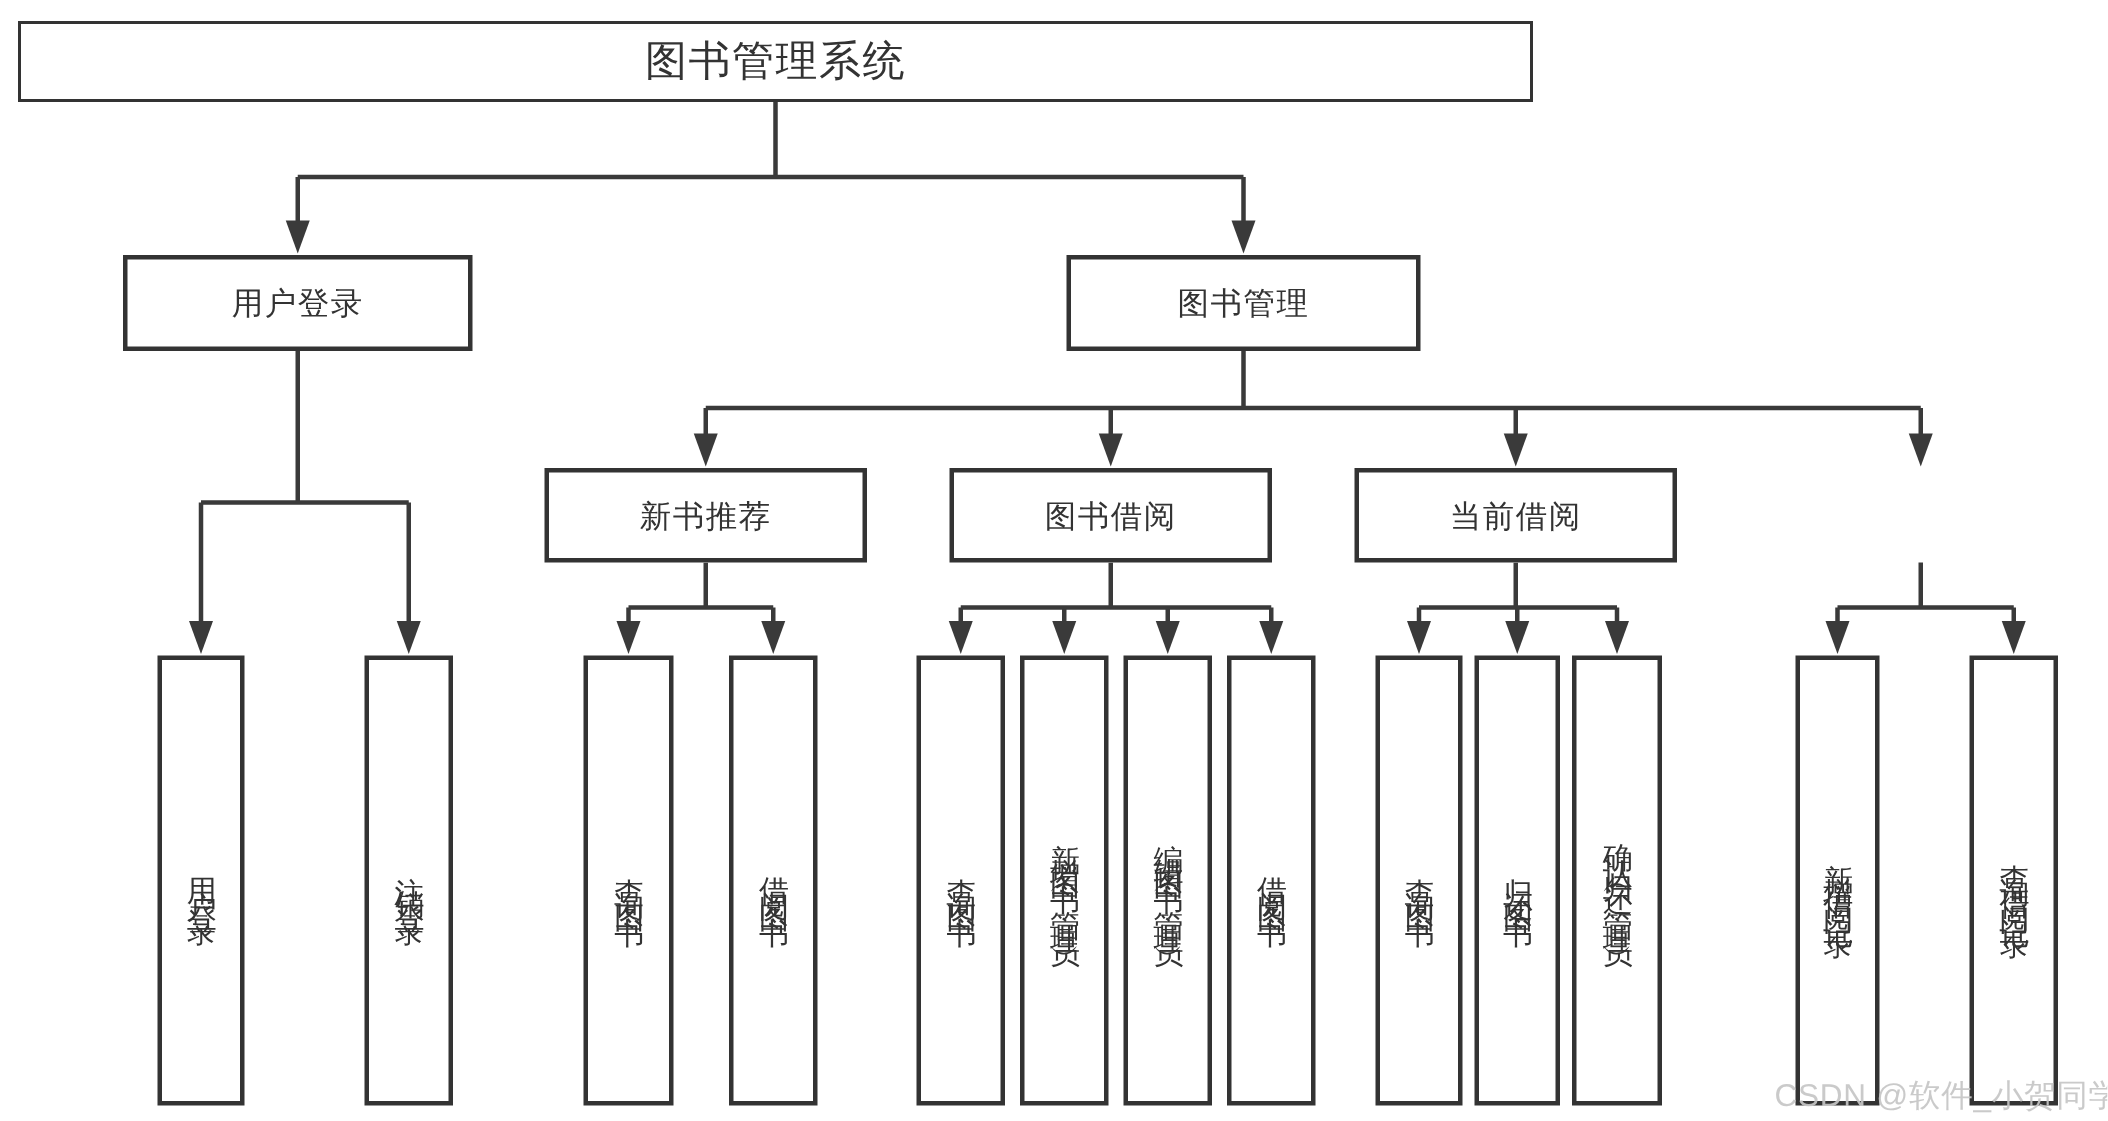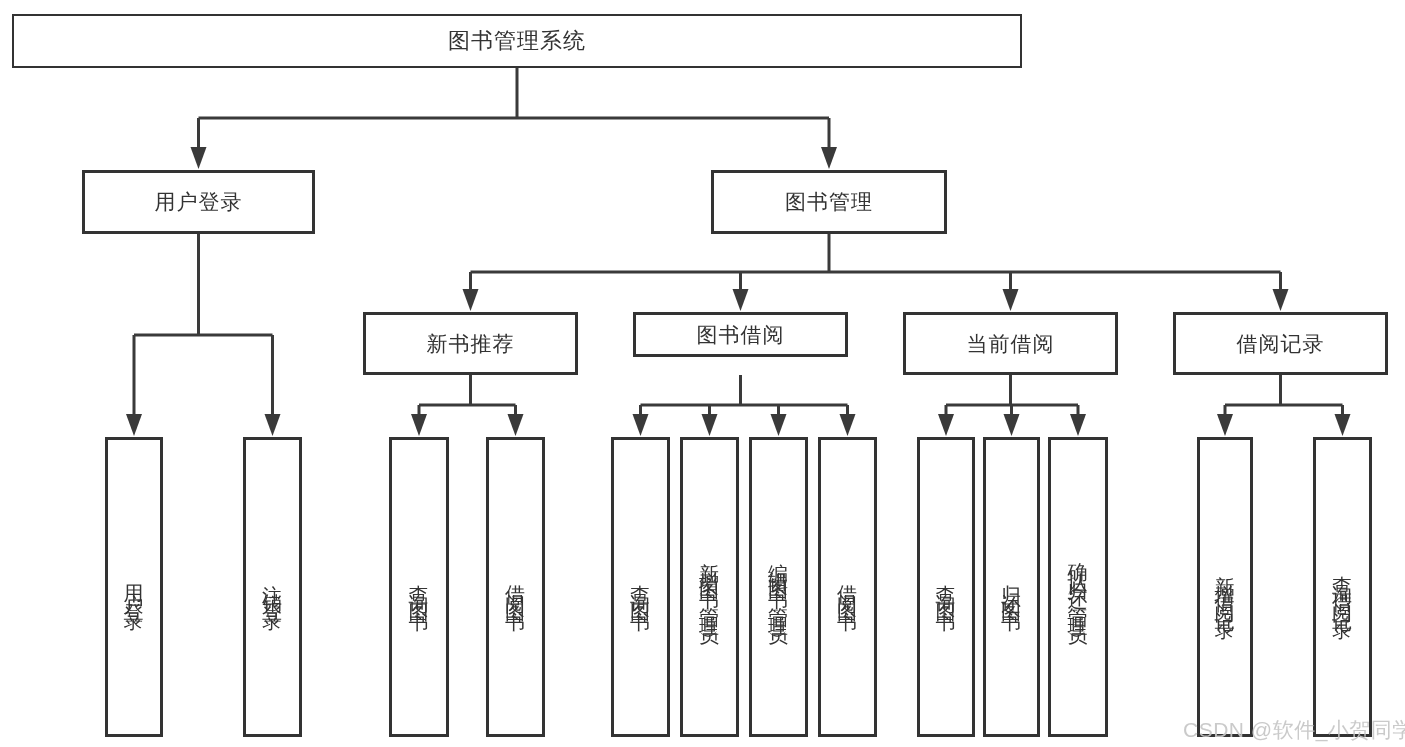--- a/index.html
+++ b/index.html
@@ -15,21 +15,21 @@
     position:absolute;
     box-sizing:border-box;
     background:#ffffff;
     border:3px solid #333333;
     color:#333333;
     display:flex;
     align-items:center;
     justify-content:center;
     text-align:center;
   }
-  .node.root{border-width:2px;font-size:22px;letter-spacing:1px;}
+  .node.root{border-width:2px;font-size:28px;letter-spacing:1px;}
   .node.branch{font-size:21px;letter-spacing:1px;}
   .node.leaf{
     font-size:20px;
     writing-mode:vertical-rl;
     text-orientation:mixed;
     letter-spacing:9px;
     line-height:1;
   }
   .label{white-space:nowrap;}
   #watermark{
@@ -89,28 +89,25 @@
   <div class="node branch" style="left:82px;top:170px;width:233px;height:64px;">
     <span class="label">用户登录</span>
   </div>
   <div class="node branch" style="left:711px;top:170px;width:236px;height:64px;">
     <span class="label">图书管理</span>
   </div>
 
   <div class="node branch" style="left:363px;top:312px;width:215px;height:63px;">
     <span class="label">新书推荐</span>
   </div>
-  <div class="node branch" style="left:633px;top:312px;width:215px;height:45px;">
+  <div class="node branch" style="left:633px;top:312px;width:215px;height:63px;">
     <span class="label">图书借阅</span>
   </div>
   <div class="node branch" style="left:903px;top:312px;width:215px;height:63px;align-items:center;">
     <span class="label">当前借阅</span>
-  </div>
-  <div class="node branch" style="left:1173px;top:312px;width:215px;height:63px;">
-    <span class="label">借阅记录</span>
   </div>
 
   <div class="node leaf" style="left:105px;top:437px;width:58px;height:300px;">
     <span class="label">用户登录</span>
   </div>
   <div class="node leaf" style="left:243px;top:437px;width:59px;height:300px;">
     <span class="label">注销登录</span>
   </div>
 
   <div class="node leaf" style="left:389px;top:437px;width:60px;height:300px;">

